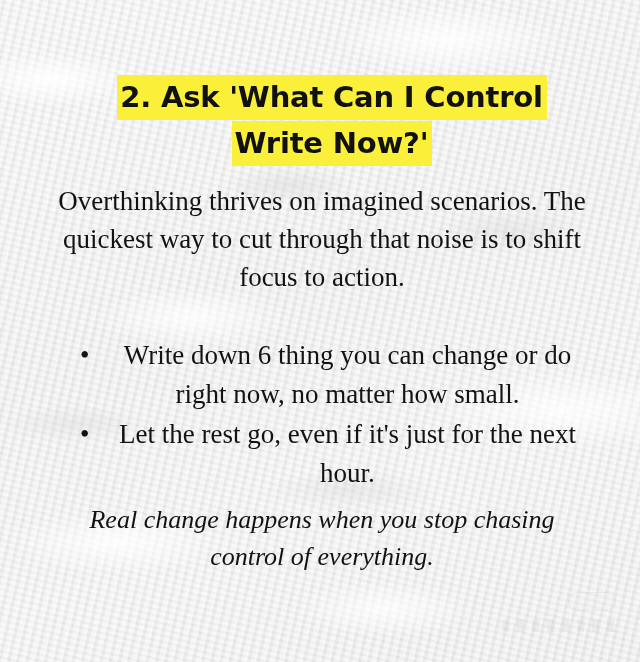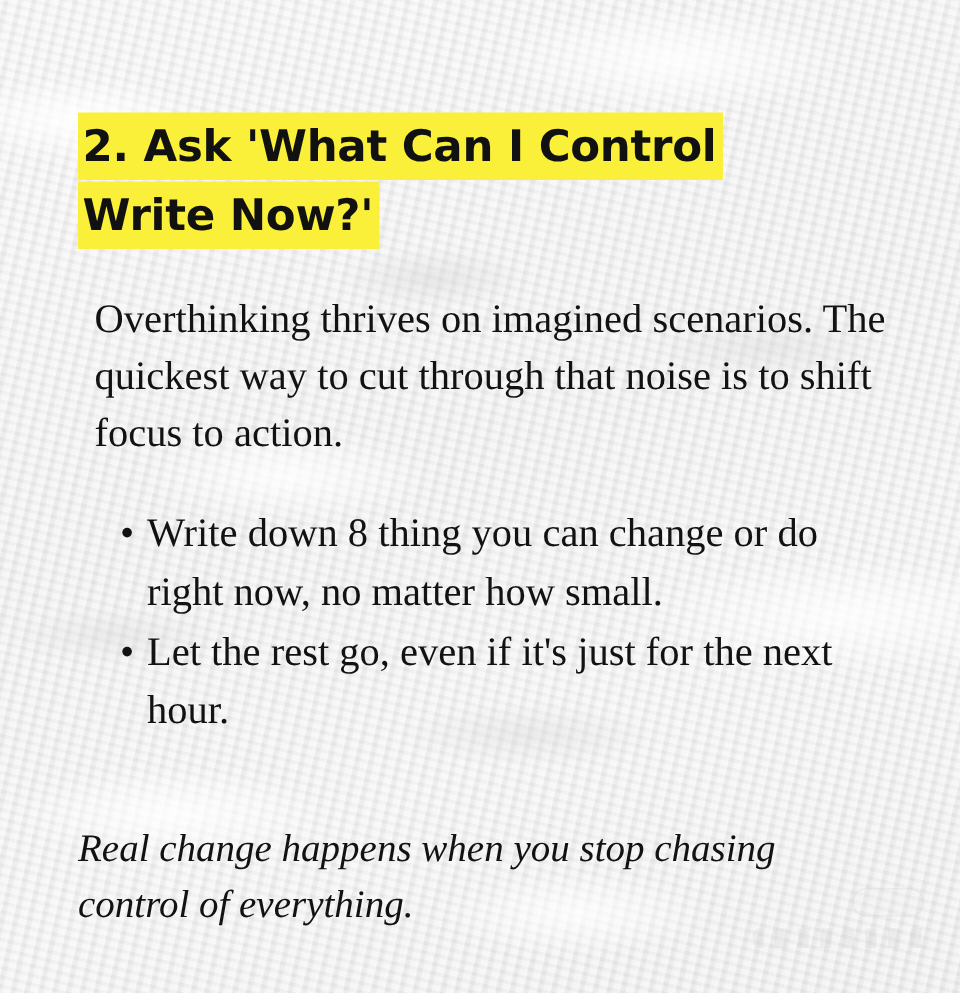--- a/index.html
+++ b/index.html
@@ -15,20 +15,21 @@
     -webkit-font-smoothing: antialiased;
   }
 
   
   .page {
     position: relative;
     width: 640px;
     height: 662px;
     background-color: #ec4899;
     overflow: hidden;
+    text-align: center;
   }
   .texture {
     position: absolute;
     inset: 0;
     pointer-events: none;
     background-image:
       radial-gradient(ellipse 120px 40px at 8% 12%, rgba(255,255,255,0.95) 0%, rgba(255,255,255,0) 70%),
       radial-gradient(ellipse 160px 50px at 70% 6%, rgba(255,255,255,0.85) 0%, rgba(255,255,255,0) 72%),
       radial-gradient(ellipse 140px 45px at 30% 48%, rgba(255,255,255,0.8) 0%, rgba(255,255,255,0) 70%),
       radial-gradient(ellipse 180px 55px at 88% 62%, rgba(255,255,255,0.8) 0%, rgba(255,255,255,0) 72%),
@@ -76,21 +77,21 @@
     box-decoration-break: clone;
     -webkit-box-decoration-break: clone;
     padding: 5px 4px 6px 3px;
   }
 
   .para {
     position: absolute;
     left: 52px;
     top: 182px;
     width: 540px;
-    margin: 11px;
+    margin: 0;
     font-size: 27px;
     line-height: 38px;
     color: #121212;
   }
 
   .bullets {
     position: absolute;
     left: 52px;
     top: 336px;
     width: 545px;
@@ -111,21 +112,21 @@
     left: 28px;
     top: 0;
     font-size: 27px;
     line-height: 39px;
     color: #121212;
   }
 
   .closing {
     position: absolute;
     left: 52px;
-    top: 547px;
+    top: 501px;
     width: 540px;
     margin: 0;
     font-style: italic;
     font-size: 26px;
     line-height: 37px;
     color: #121212;
   }
 
   
   .watermark {
@@ -167,21 +168,21 @@
 
   <div class="texture"></div>
 
   <div class="content">
 
     <h1 class="heading"><span class="hl">2. Ask 'What Can I Control</span><br><span class="hl">Write Now?'</span></h1>
 
     <p class="para">Overthinking thrives on imagined scenarios. The quickest way to cut through that noise is to shift focus to action.</p>
 
     <ul class="bullets">
-      <li><span class="dot">•</span><span>Write down 8 thing you can change or do right now, no matter how small.</span></li>
+      <li><span class="dot">•</span><span>Write down 6 thing you can change or do right now, no matter how small.</span></li>
       <li><span class="dot">•</span><span>Let the rest go, even if it's just for the next hour.</span></li>
     </ul>
 
     <p class="closing">Real change happens when you stop chasing control of everything.</p>
 
   </div>
 
   <div class="watermark">
     <div class="wm-pill"></div>
     <div class="wm-smear"></div>

